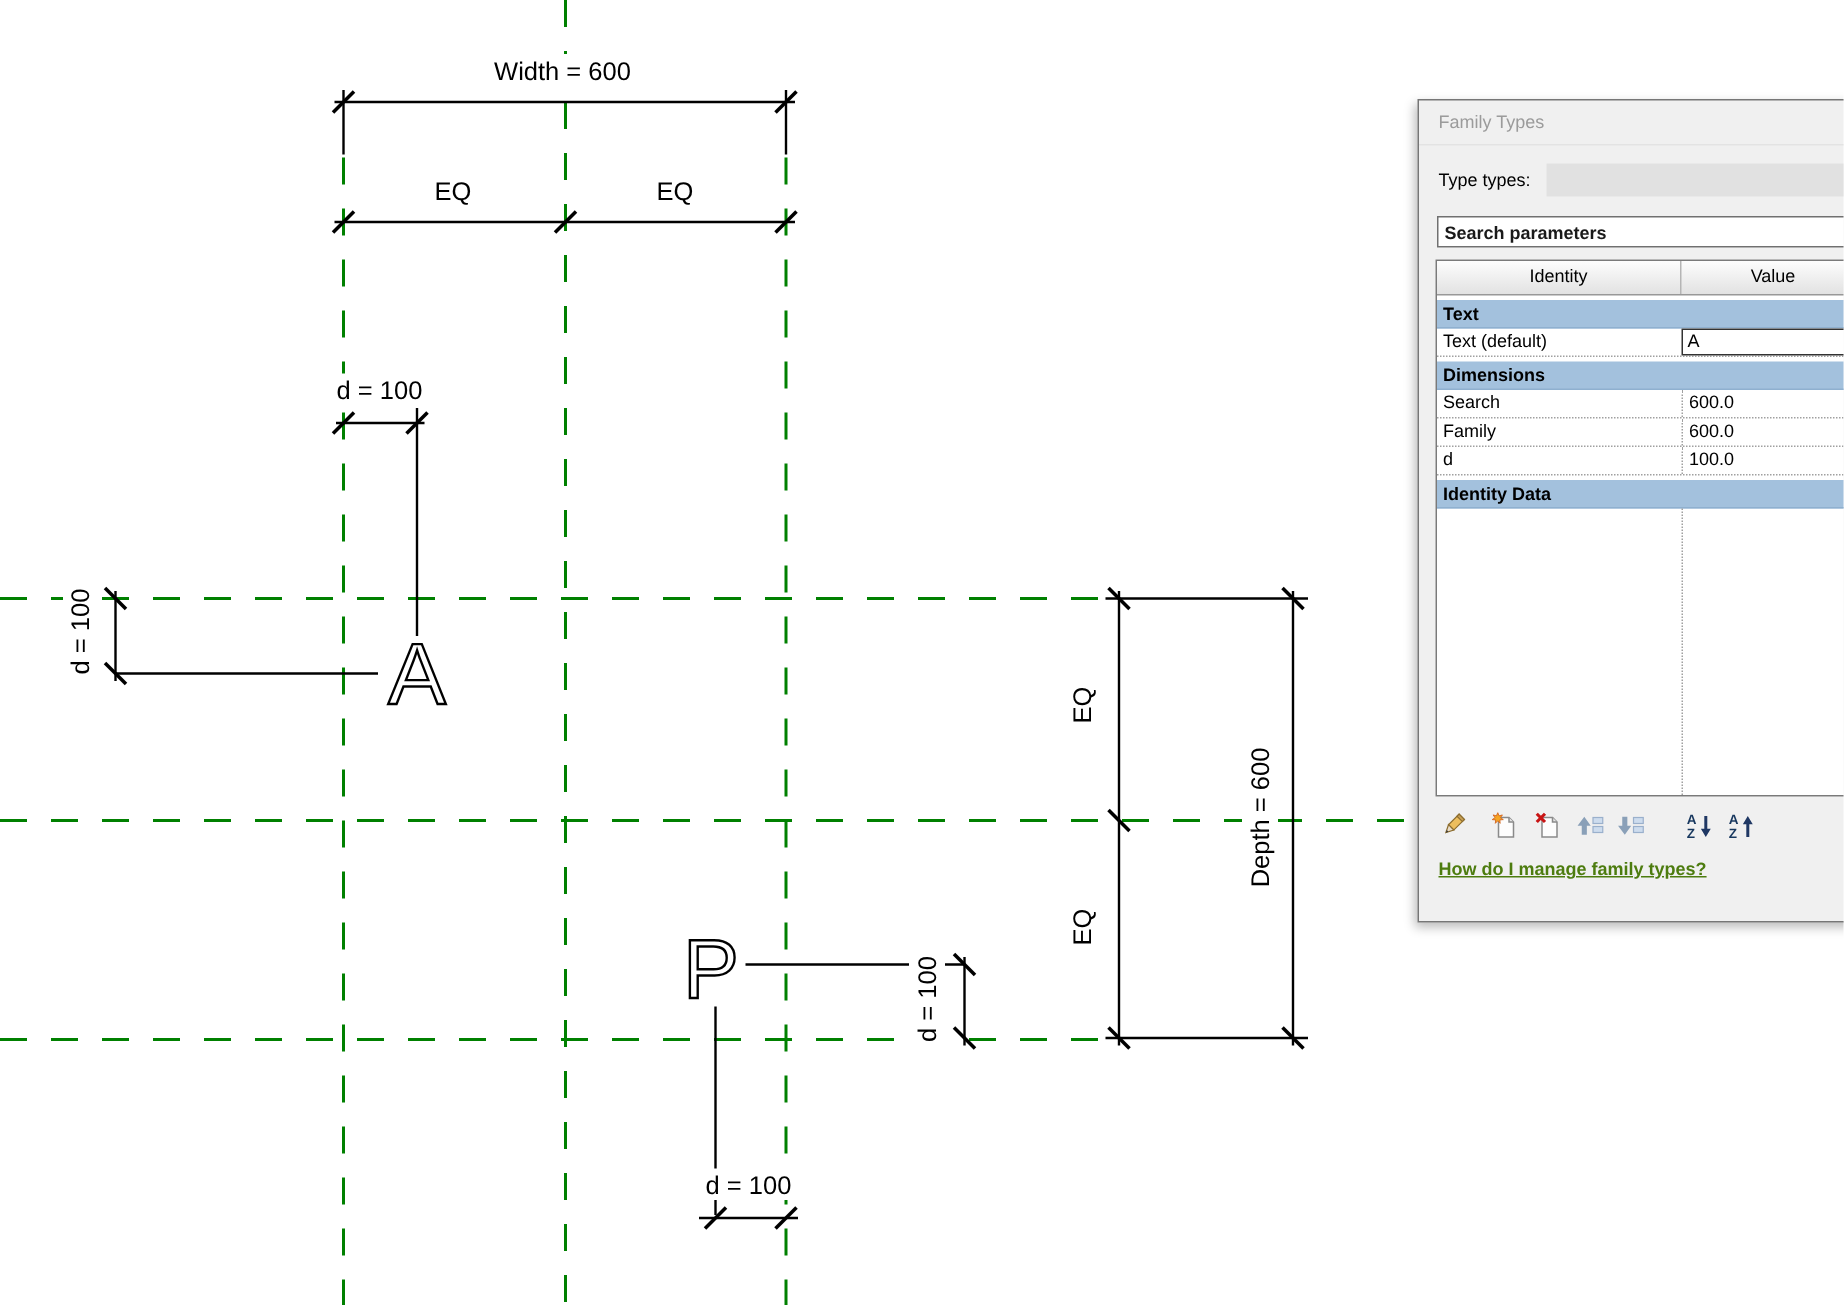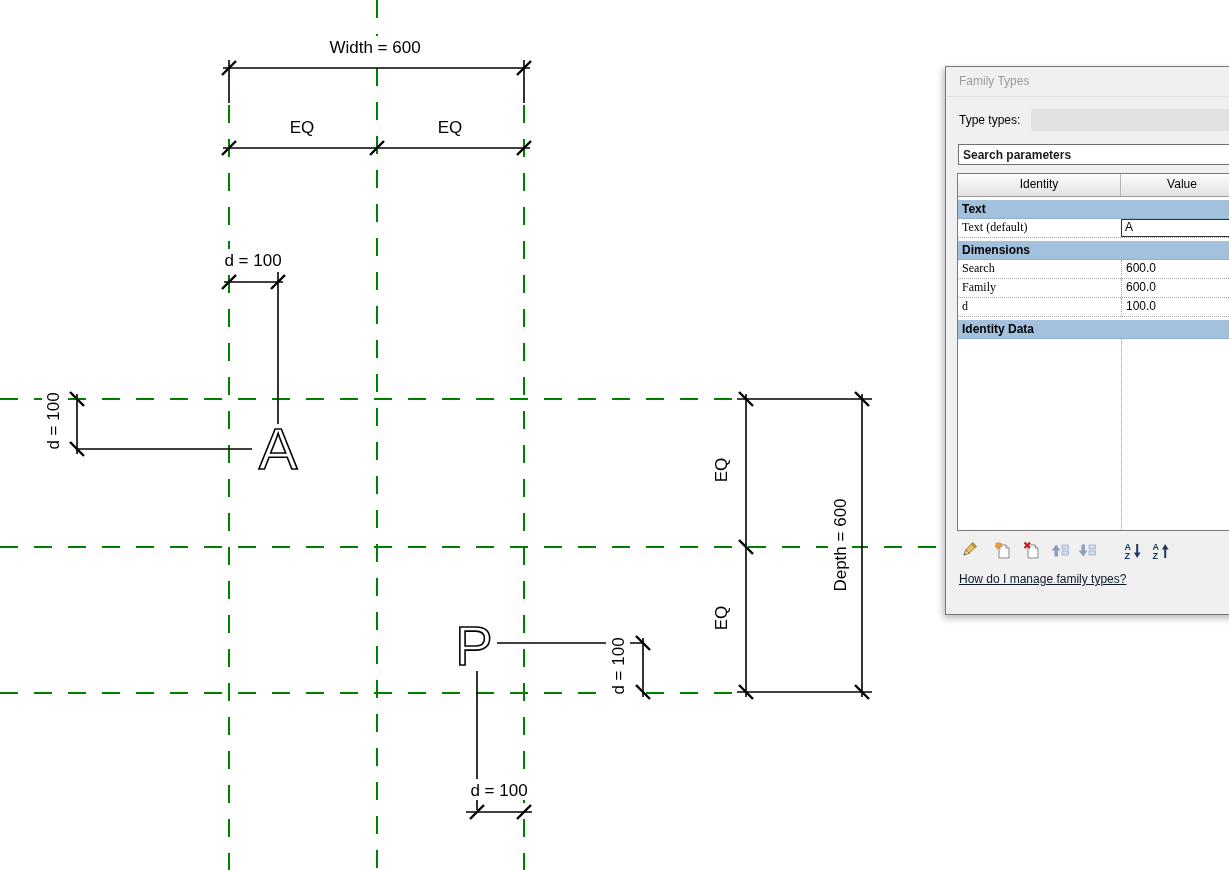--- a/index.html
+++ b/index.html
@@ -33,34 +33,34 @@
     display:flex;flex-direction:column;overflow:hidden;}
   .ptable-header{display:flex;height:22px;flex:0 0 22px;
     background:linear-gradient(#fdfdfd,#e2e2e2);border-bottom:1px solid #989898;}
   .ph-cell{line-height:21px;text-align:center;box-sizing:border-box;}
   .ph-param{width:163px;border-right:1px solid #b5b5b5;}
   .ph-value{flex:1;}
   .prow{display:flex;height:18px;flex:0 0 18px;border-bottom:1px dotted #a0a0a0;}
   .prow-cat{display:block;height:18px;flex:0 0 18px;margin-top:3px;
     background:#a3c1dd;font-weight:bold;line-height:18px;padding-left:4px;
     border-bottom:1px solid #8fb0cf;}
-  .pcell-name{width:163px;line-height:17px;padding-left:4px;box-sizing:border-box;font-family:Liberation Serif, serif;}
+  .pcell-name{width:163px;line-height:17px;padding-left:4px;box-sizing:border-box;}
   .pcell-value{flex:1;line-height:17px;padding-left:4px;box-sizing:border-box;
     border-left:1px dotted #a0a0a0;}
   .pcell-value.editing{padding:0;border-left:none;}
   .edit-box{height:100%;box-sizing:border-box;border:1px solid #333;background:#fff;
     line-height:15px;padding-left:3px;}
   .ptable-fill{flex:1;display:flex;}
   .fill-left{width:163px;}
   .fill-right{flex:1;border-left:1px dotted #a0a0a0;}
   .dlg-toolbar{position:absolute;left:9px;top:474px;display:flex;align-items:center;}
   .tb-icon{width:19px;height:19px;flex:0 0 19px;cursor:pointer;}
   .tb-icon svg{display:block;}
-  .help-link{position:absolute;left:13px;top:505px;color:#0f172a;
-    text-decoration:underline;cursor:pointer;}
+  .help-link{position:absolute;left:13px;top:505px;color:#4d7c0f;
+    text-decoration:underline;cursor:pointer;font-weight:bold;}
 </style>
 </head>
 <body>
 
 <svg id="drawing" width="945" height="870" viewBox="0 0 945 870">
 
   <g stroke="#008000" stroke-width="2" stroke-dasharray="18 16" fill="none">
     <line x1="229" y1="105" x2="229" y2="870"></line>
     <line x1="377" y1="0" x2="377" y2="870"></line>
     <line x1="524" y1="105" x2="524" y2="870"></line>

